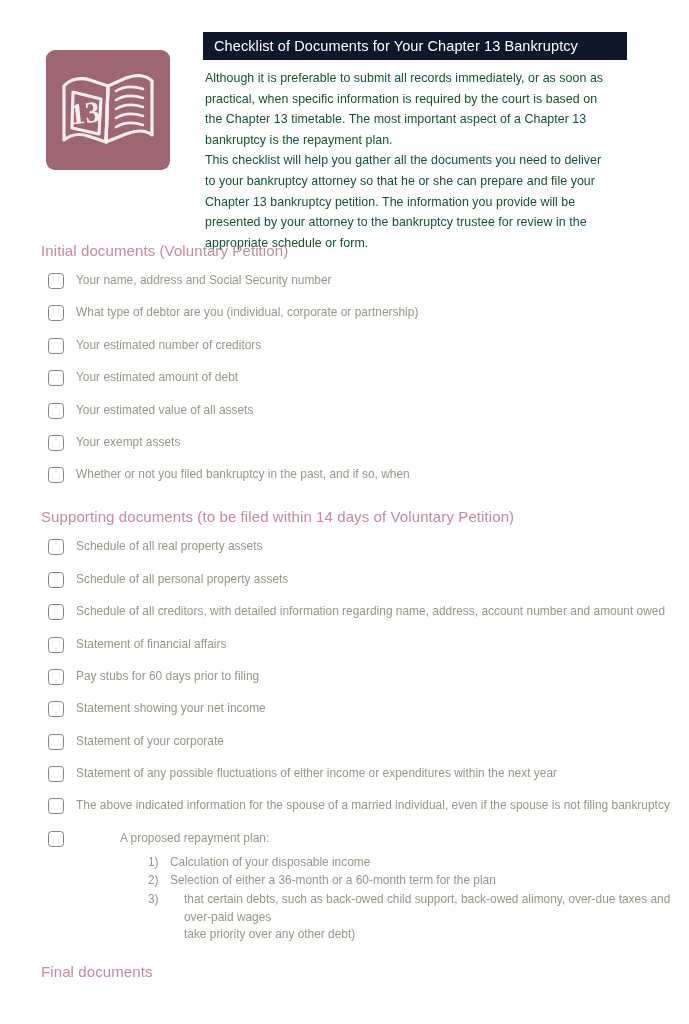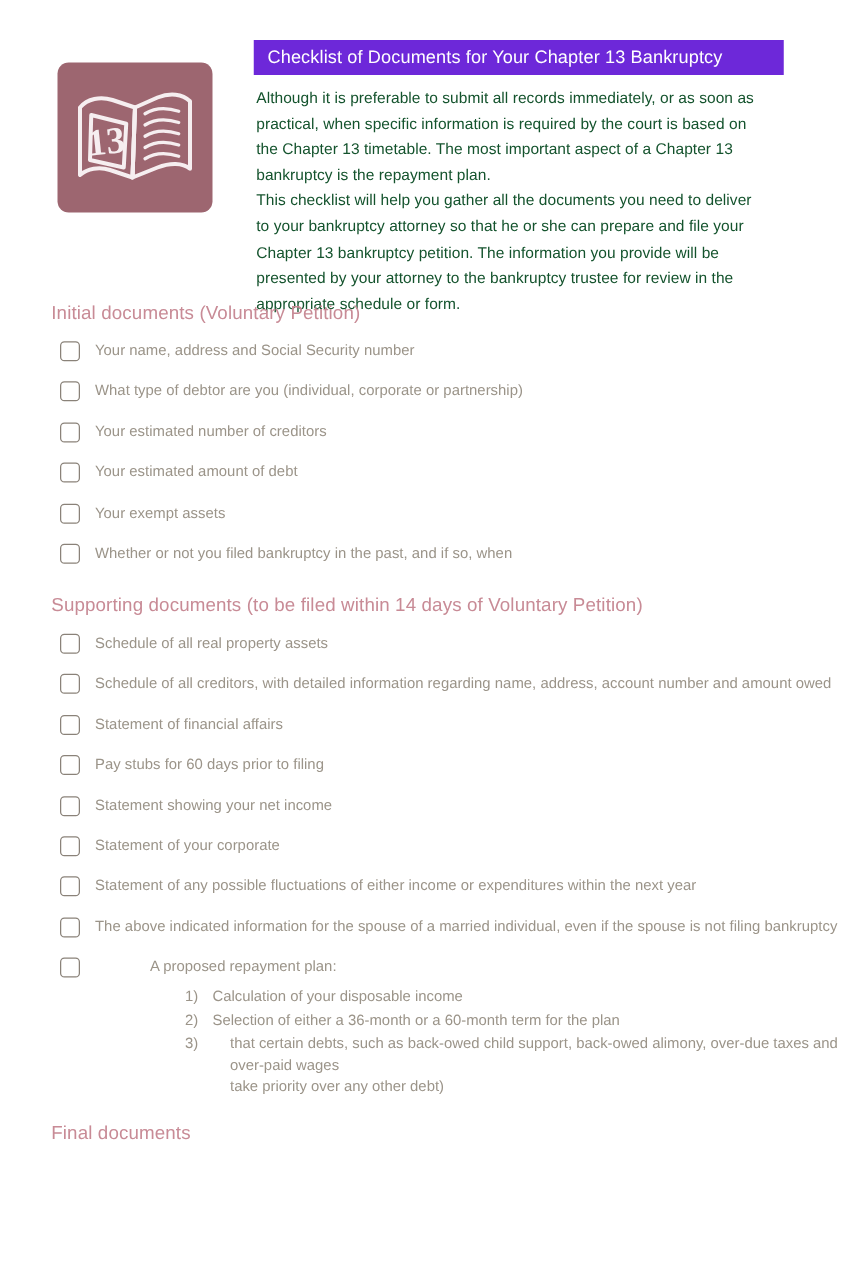--- a/index.html
+++ b/index.html
@@ -38,21 +38,21 @@
   }
 
   #logo-badge svg { display: block; width: 124px; height: 120px; }
 
   #title-bar {
     position: absolute;
     left: 203px;
     top: 32px;
     width: 424px;
     height: 28px;
-    background: #6d28d9;
+    background: #0f172a;
   }
 
   #title-text {
     color: #ffffff;
     font-size: 14.5px;
     line-height: 28px;
     padding-left: 11px;
     letter-spacing: 0.1px;
     white-space: nowrap;
   }
@@ -227,35 +227,43 @@
         <li class="check-item">
           <span class="checkbox"></span>
           <span class="check-label">Your estimated number of creditors</span>
         </li>
         <li class="check-item">
           <span class="checkbox"></span>
           <span class="check-label">Your estimated amount of debt</span>
         </li>
         <li class="check-item">
           <span class="checkbox"></span>
+          <span class="check-label">Your estimated value of all assets</span>
+        </li>
+        <li class="check-item">
+          <span class="checkbox"></span>
           <span class="check-label">Your exempt assets</span>
         </li>
         <li class="check-item">
           <span class="checkbox"></span>
           <span class="check-label">Whether or not you filed bankruptcy in the past, and if so, when</span>
         </li>
       </ul>
     </div>
 
     <div class="section section-gap-support">
       <div class="section-heading">Supporting documents (to be filed within 14 days of Voluntary Petition)</div>
       <ul class="checklist">
         <li class="check-item">
           <span class="checkbox"></span>
           <span class="check-label">Schedule of all real property assets</span>
+        </li>
+        <li class="check-item">
+          <span class="checkbox"></span>
+          <span class="check-label">Schedule of all personal property assets</span>
         </li>
         <li class="check-item">
           <span class="checkbox"></span>
           <span class="check-label">Schedule of all creditors, with detailed information regarding name, address, account number and amount owed</span>
         </li>
         <li class="check-item">
           <span class="checkbox"></span>
           <span class="check-label">Statement of financial affairs</span>
         </li>
         <li class="check-item">

